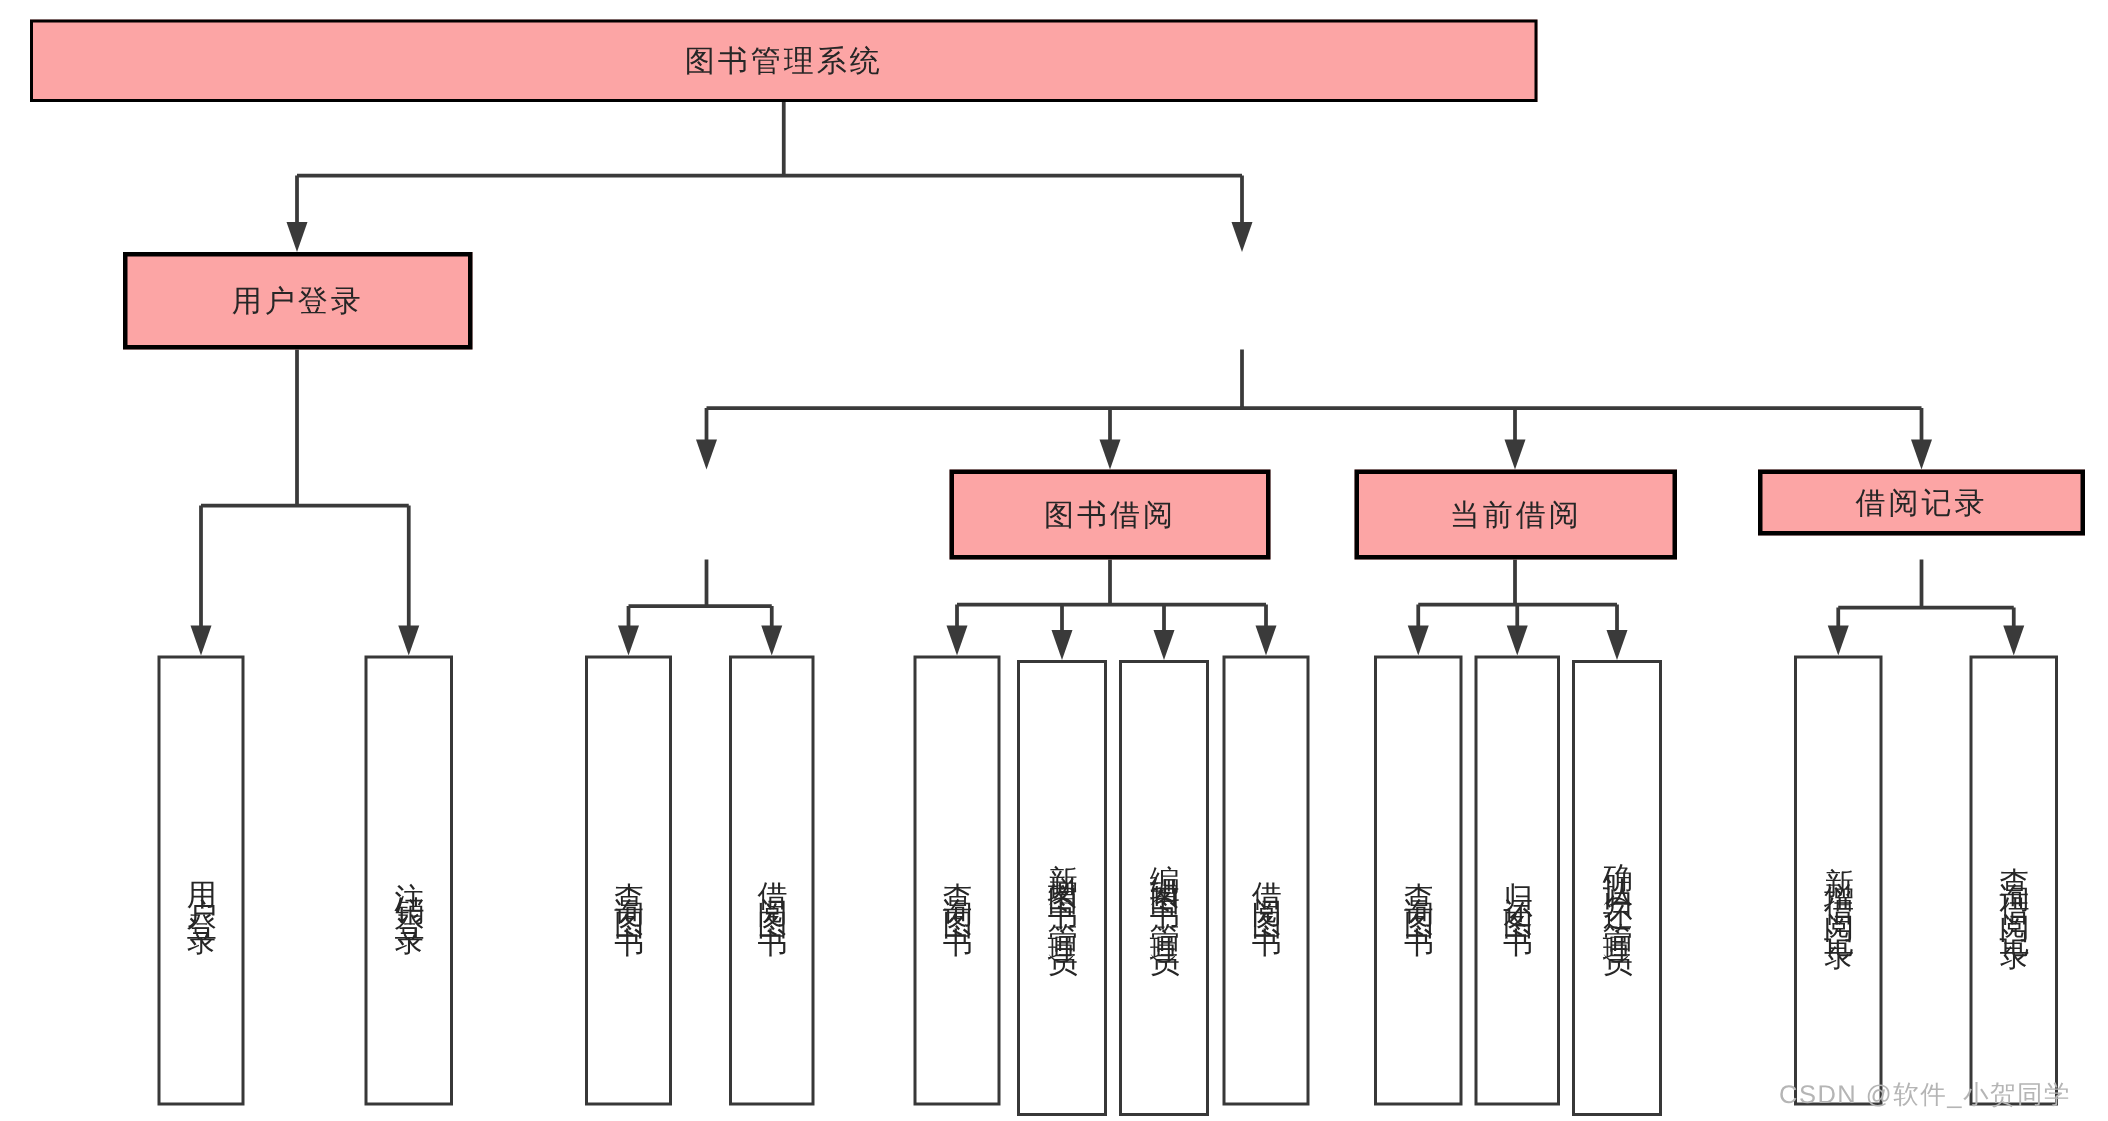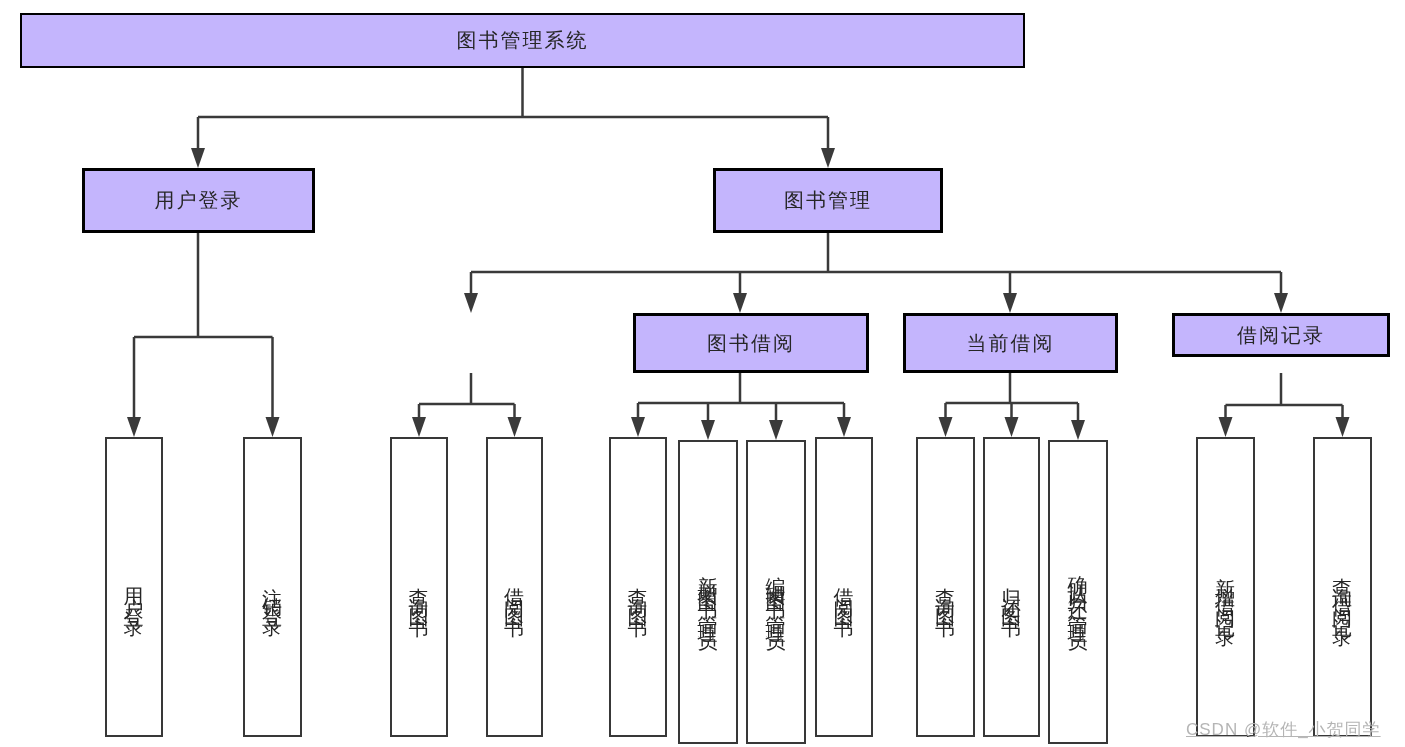--- a/index.html
+++ b/index.html
@@ -7,21 +7,21 @@
     position:relative;
     width:1405px;height:747px;
     background:#ffffff;
     overflow:hidden;
     font-family:"Liberation Sans","DejaVu Sans",sans-serif;
   }
   svg.wires{position:absolute;left:0;top:0;width:1405px;height:747px;}
   .node{
     position:absolute;
     box-sizing:border-box;
-    background:#c4b5fd;
+    background:#fca5a5;
     border:3px solid #000000;
     display:flex;align-items:center;justify-content:center;
     font-size:20px;color:#262626;letter-spacing:2px;
   }
   .node.root{border-width:2px;}
   .leaf{
     position:absolute;
     box-sizing:border-box;
     background:#ffffff;
     border:2px solid #383838;
@@ -36,21 +36,20 @@
     margin-bottom:-10px;
     white-space:nowrap;
   }
   .leaf.tight span{letter-spacing:8px;margin-bottom:-8px;}
   .watermark{
     position:absolute;
     left:1186px;top:718px;
     font-size:17px;color:#b5b5b5;
     letter-spacing:1px;
     white-space:nowrap;
-    text-decoration:underline;
   }
 </style>
 </head>
 <body>
 
 <div class="canvas">
 
   <svg class="wires" viewBox="0 0 1405 747" fill="none" stroke="#3a3a3a" stroke-width="2.5">
     <g>
       <path d="M522.5,68 V117 M198,117 H828 M198,117 V150 M828,117 V150"></path>
@@ -90,23 +89,22 @@
     <g>
       <path d="M1281,373 V405 M1225.5,405 H1342.5 M1225.5,405 V419 M1342.5,405 V419"></path>
       <polygon points="1218.5,417 1232.5,417 1225.5,437" fill="#3a3a3a" stroke="none"></polygon>
       <polygon points="1335.5,417 1349.5,417 1342.5,437" fill="#3a3a3a" stroke="none"></polygon>
     </g>
   </svg>
 
   <div class="node root" style="left:20px;top:13px;width:1005px;height:55px;">图书管理系统</div>
 
   <div class="node" style="left:82px;top:168px;width:233px;height:65px;">用户登录</div>
-  <div class="node" style="left:713px;top:168px;width:230px;height:65px;">图书管理</div>
 
-  <div class="node" style="left:633px;top:313px;width:236px;height:60px;">图书借阅</div>
+  <div class="node" style="left:633px;top:313px;width:214px;height:60px;">图书借阅</div>
   <div class="node" style="left:903px;top:313px;width:215px;height:60px;text-align:right;">当前借阅</div>
   <div class="node" style="left:1172px;top:313px;width:218px;height:44px;">借阅记录</div>
 
   <div class="leaf" style="left:105px;top:437px;width:58px;height:300px;">
     <span>用户登录</span>
   </div>
   <div class="leaf" style="left:243px;top:437px;width:59px;height:300px;">
     <span>注销登录</span>
   </div>
 

